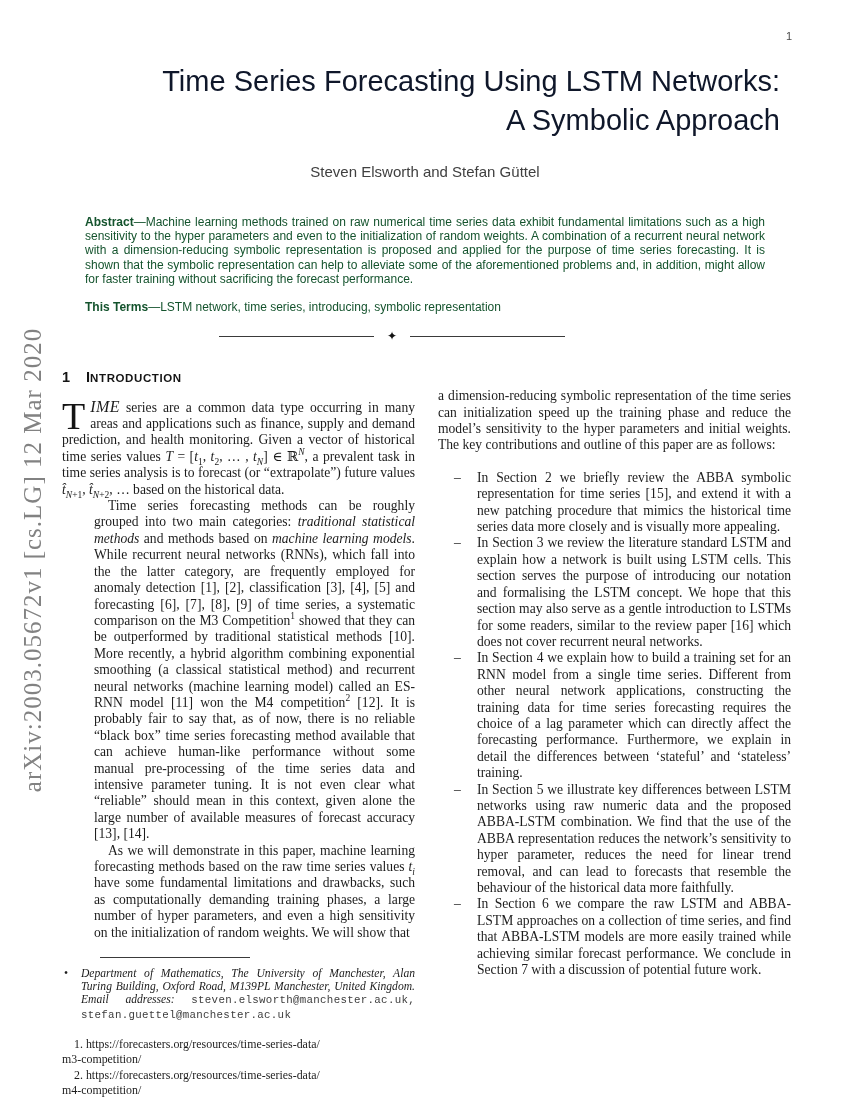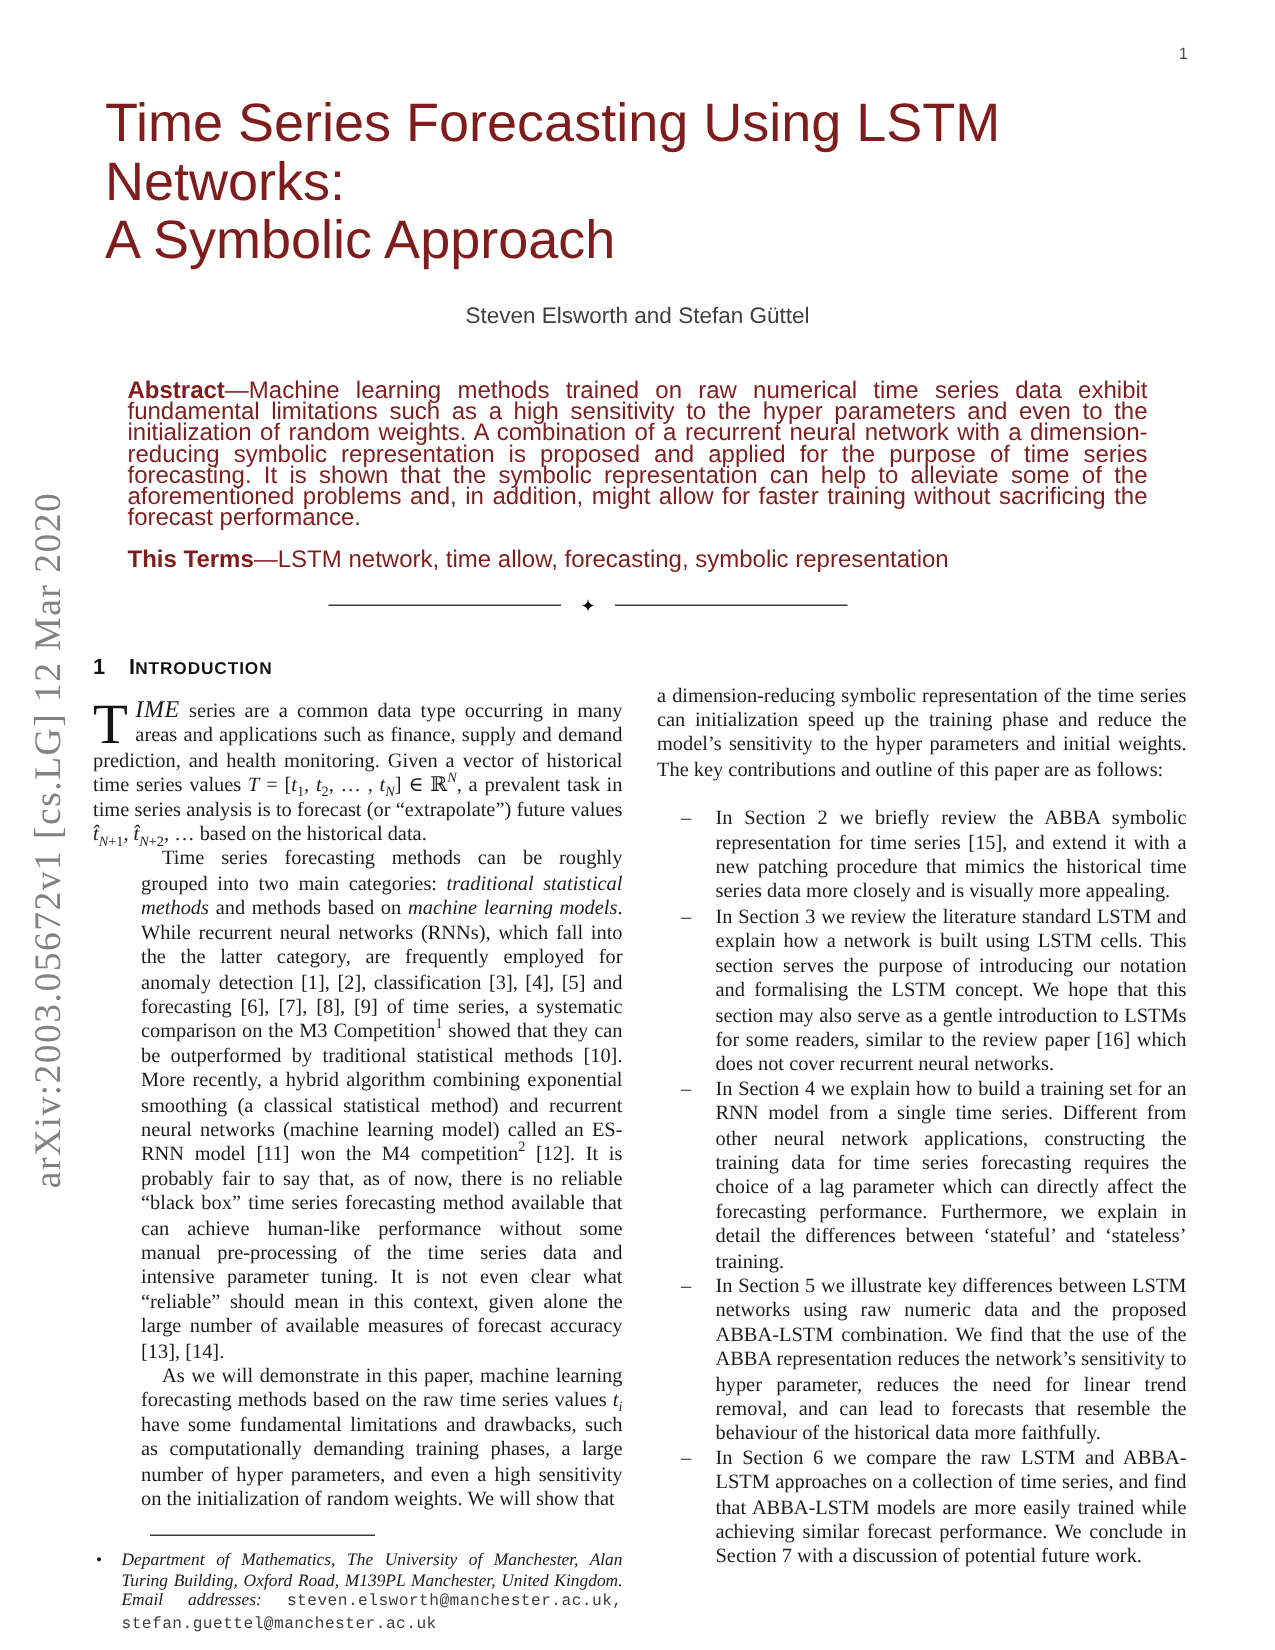--- a/index.html
+++ b/index.html
@@ -21,35 +21,35 @@
   .watermark{
     position:absolute;left:33px;top:560px;
     transform:translate(-50%,-50%) rotate(-90deg);
     white-space:nowrap;
     font-family:"Liberation Serif","DejaVu Serif",serif;
     font-size:25px;color:#828282;letter-spacing:1px;
   }
   
   .title{
     margin:62px 70px 0;
-    text-align:left;
+    text-align:right;
     font-family:"Liberation Sans","DejaVu Sans",sans-serif;
-    font-size:36px;line-height:39px;font-weight:400;color:#7f1d1d;
+    font-size:29px;line-height:39px;font-weight:400;color:#0f172a;
   }
   .authors{
     margin-top:23px;text-align:center;
     font-family:"Liberation Sans","DejaVu Sans",sans-serif;
     font-size:15px;color:#404040;
   }
   
   .abstract, .indexterms{
     margin:0 85px;
     font-family:"Liberation Sans","DejaVu Sans",sans-serif;
-    font-size:16px;line-height:14.2px;
-    text-align:justify;color:#7f1d1d;
+    font-size:12px;line-height:14.2px;
+    text-align:justify;color:#14532d;
   }
   .abstract{margin-top:35px;}
   .indexterms{margin-top:14px;}
   .abstract b,.indexterms b{font-weight:700;}
   
   .separator{
     margin:17px auto 0;
     width:346px;
     display:flex;align-items:center;justify-content:center;
     transform:translateX(-33px);
@@ -121,21 +121,21 @@
 
   <div class="title">
     <div>Time Series Forecasting Using LSTM Networks:</div>
     <div>A Symbolic Approach</div>
   </div>
 
   <div class="authors">Steven Elsworth and Stefan Güttel</div>
 
   <div class="abstract"><b>Abstract</b><span>—Machine learning methods trained on raw numerical time series data exhibit fundamental limitations such as a high sensitivity to the hyper parameters and even to the initialization of random weights. A combination of a recurrent neural network with a dimension-reducing symbolic representation is proposed and applied for the purpose of time series forecasting. It is shown that the symbolic representation can help to alleviate some of the aforementioned problems and, in addition, might allow for faster training without sacrificing the forecast performance.</span></div>
 
-  <div class="indexterms"><b>This Terms</b><span>—LSTM network, time allow, forecasting, symbolic representation</span></div>
+  <div class="indexterms"><b>This Terms</b><span>—LSTM network, time series, introducing, symbolic representation</span></div>
 
   <div class="separator">
     <span class="line"></span>
     <span class="diamond">✦</span>
     <span class="line"></span>
   </div>
 
   <div class="columns">
 
     <div class="col col-left">

